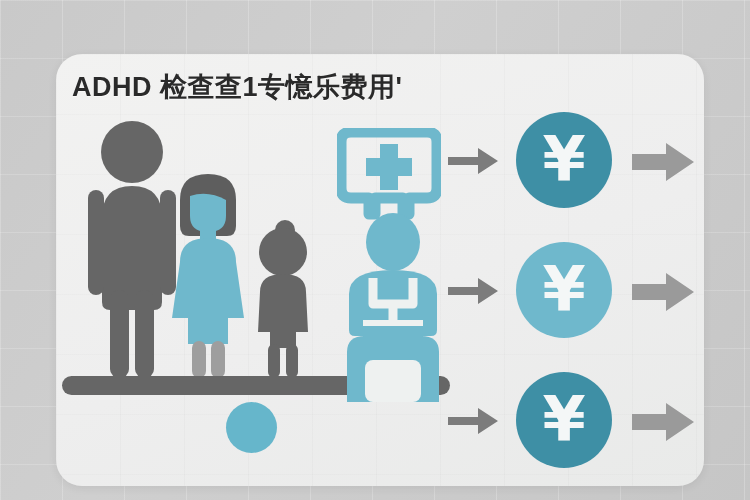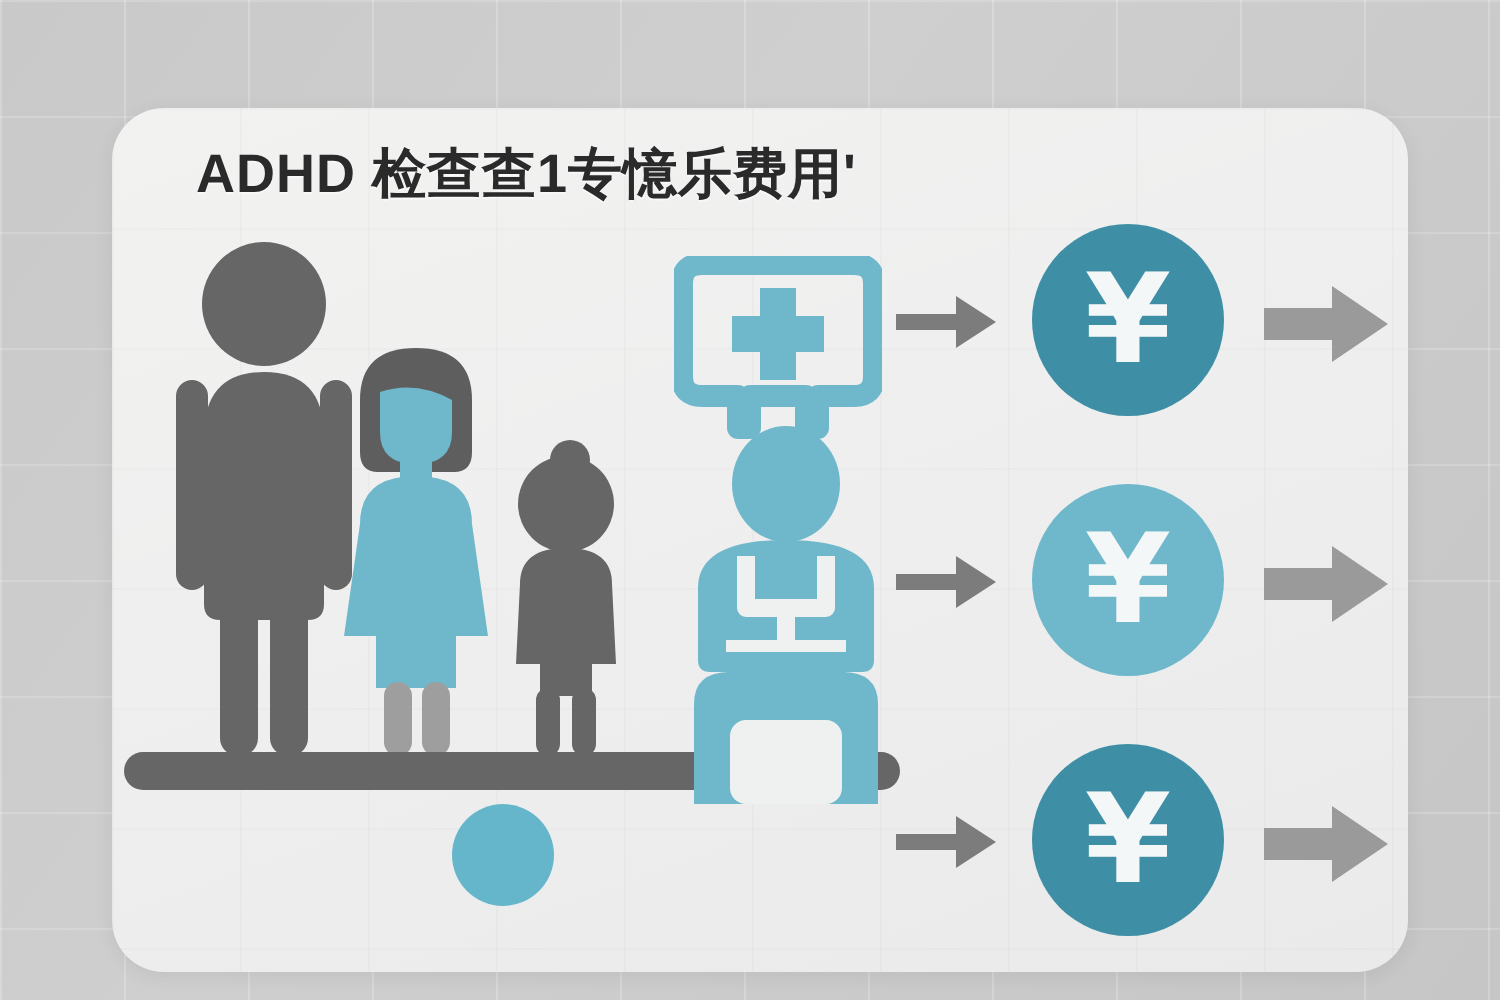--- a/index.html
+++ b/index.html
@@ -45,21 +45,20 @@
   #title {
     position: absolute;
     left: 16px;
     top: 15px;
     font-size: 27px;
     font-weight: bold;
     color: #2a2a2a;
     letter-spacing: 0.5px;
     white-space: nowrap;
     text-shadow: 0 1px 0 rgba(255,255,255,0.5);
-    margin-left: 26px;
   }
 
   
   .fig { position: absolute; }
 
   
   #adult { left: 28px; top: 66px; }
   
   #woman { left: 112px; top: 112px; }
   

